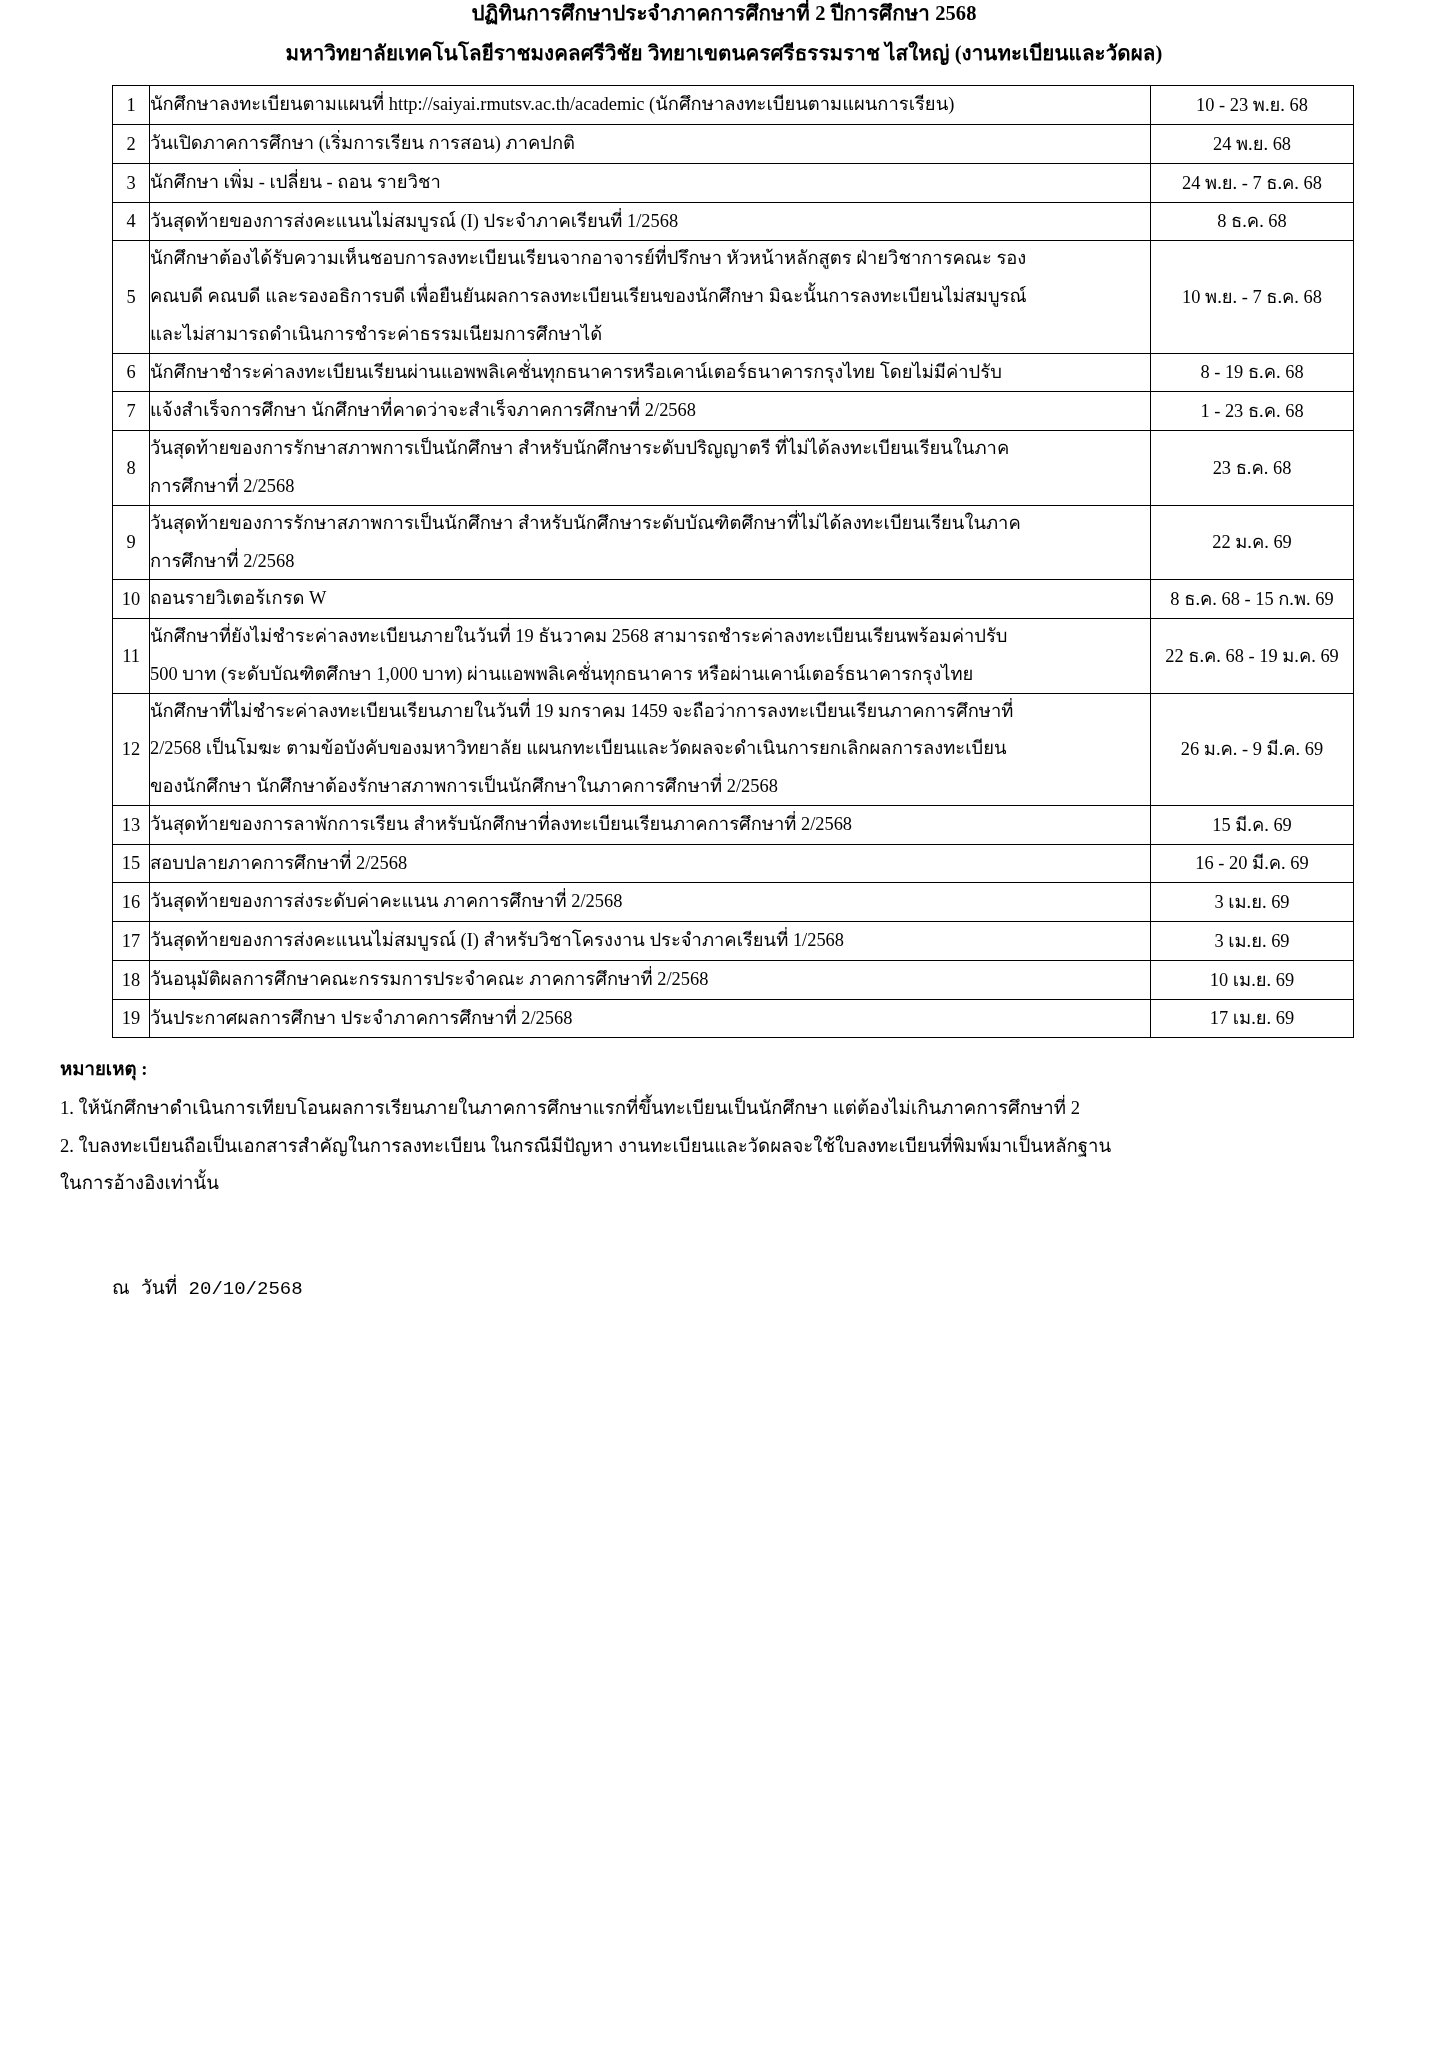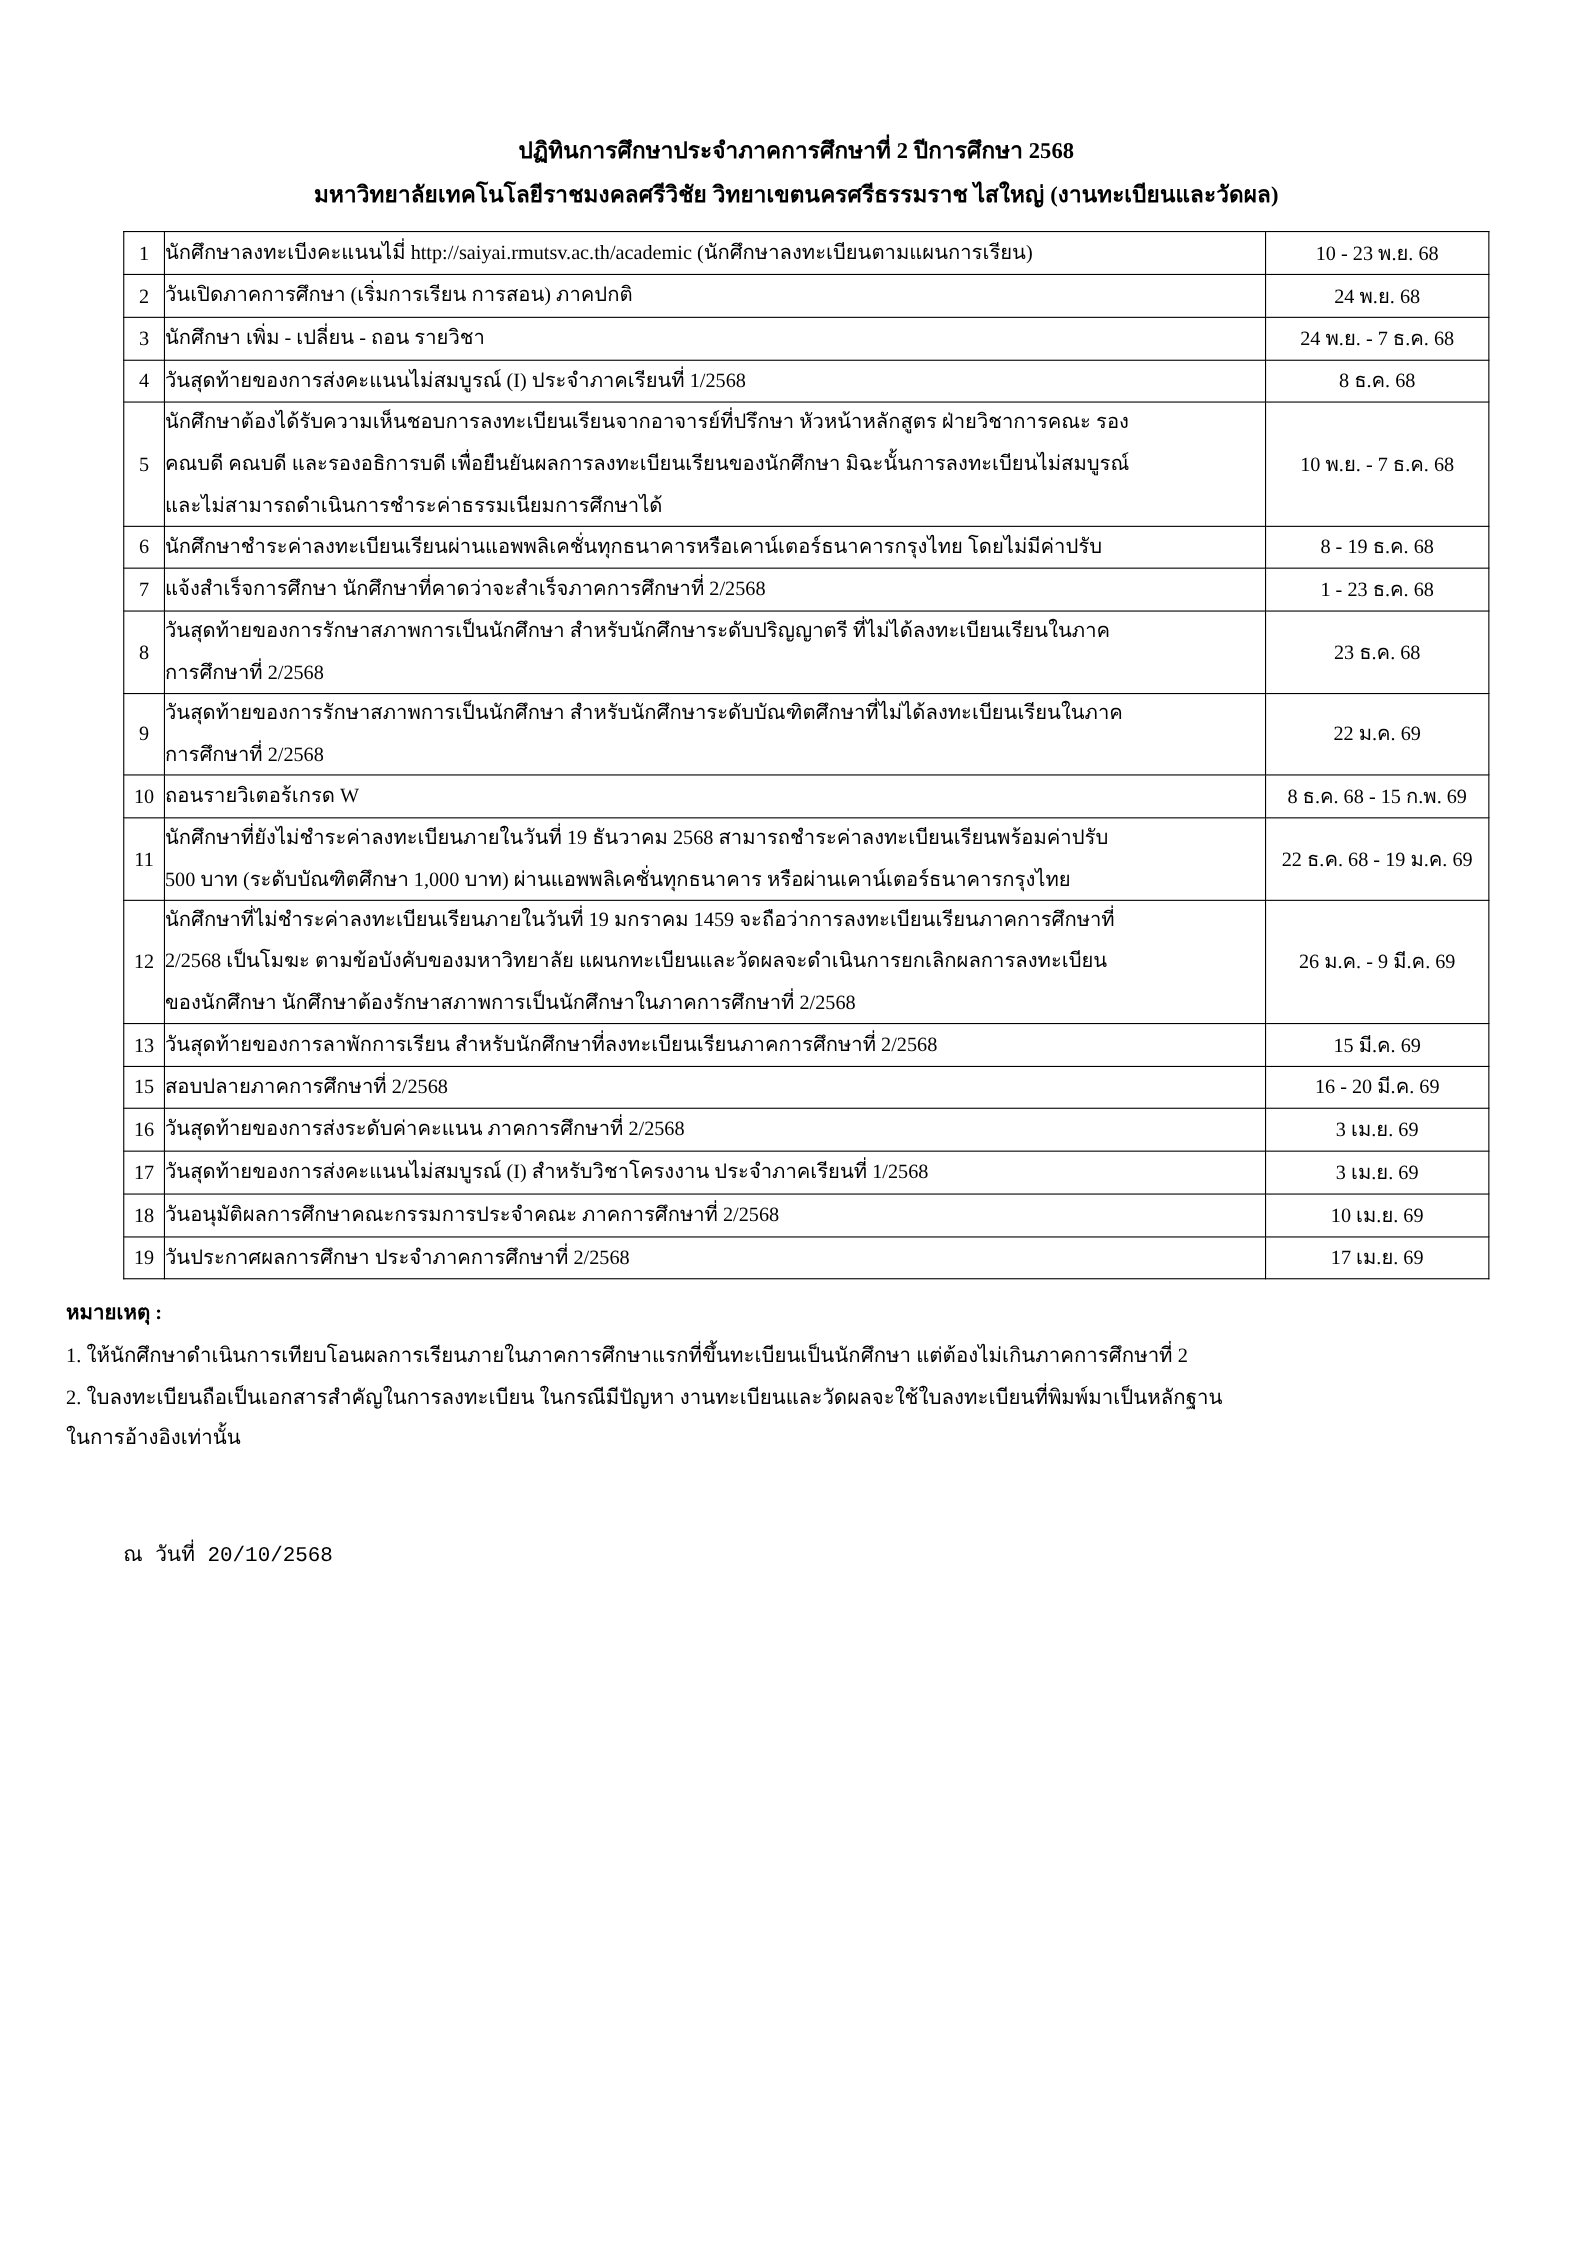--- a/index.html
+++ b/index.html
@@ -17,21 +17,20 @@
   }
   .page {
     position: relative;
     width: 1448px;
     height: 2048px;
     box-sizing: border-box;
     padding: 0;
     overflow: hidden;
   }
   .title-block {
-    padding-top: 125px;
     text-align: center;
   }
   .title-line1 {
     font-size: 20.5px;
     font-weight: bold;
     letter-spacing: 0.1px;
     line-height: 1.35;
     margin: 0 0 12px 0;
   }
   .title-line2 {
@@ -120,21 +119,21 @@
   <div class="title-block">
     <div class="title-line1">ปฏิทินการศึกษาประจำภาคการศึกษาที่ 2 ปีการศึกษา 2568</div>
     <div class="title-line2">มหาวิทยาลัยเทคโนโลยีราชมงคลศรีวิชัย วิทยาเขตนครศรีธรรมราช ไสใหญ่  (งานทะเบียนและวัดผล)</div>
   </div>
 
   <table class="calendar">
     <tbody>
         <tr class="row-single">
           <td class="col-no">1</td>
           <td class="col-desc">
-            <span class="desc-line">นักศึกษาลงทะเบีงคะแนนไมี่  http://saiyai.rmutsv.ac.th/academic (นักศึกษาลงทะเบียนตามแผนการเรียน)</span>
+            <span class="desc-line">นักศึกษาลงทะเบียนตามแผนที่  http://saiyai.rmutsv.ac.th/academic (นักศึกษาลงทะเบียนตามแผนการเรียน)</span>
           </td>
           <td class="col-date">10 - 23 พ.ย. 68</td>
         </tr>
         <tr class="row-single">
           <td class="col-no">2</td>
           <td class="col-desc">
             <span class="desc-line">วันเปิดภาคการศึกษา (เริ่มการเรียน การสอน)  ภาคปกติ</span>
           </td>
           <td class="col-date">24 พ.ย. 68</td>
         </tr>

